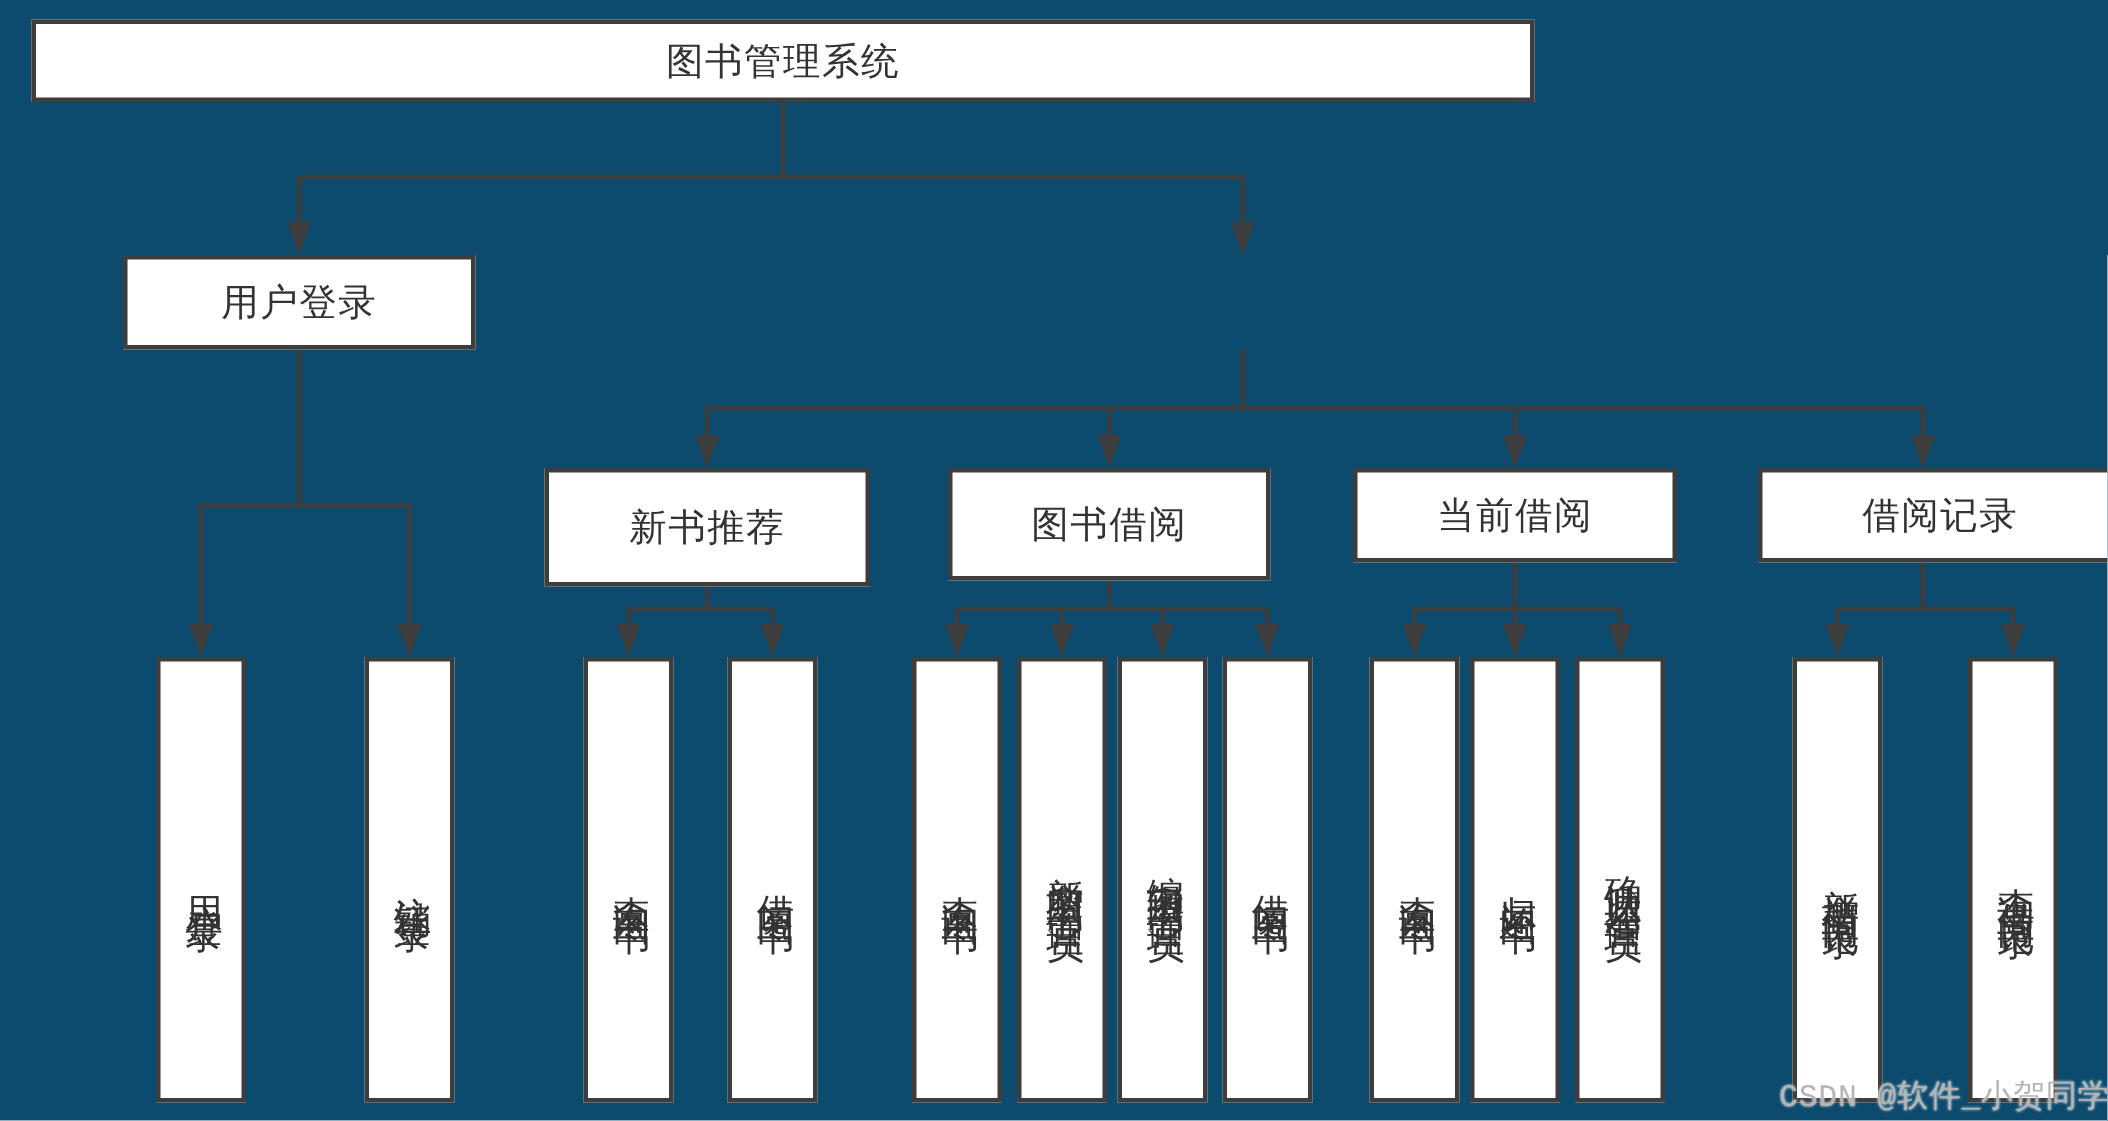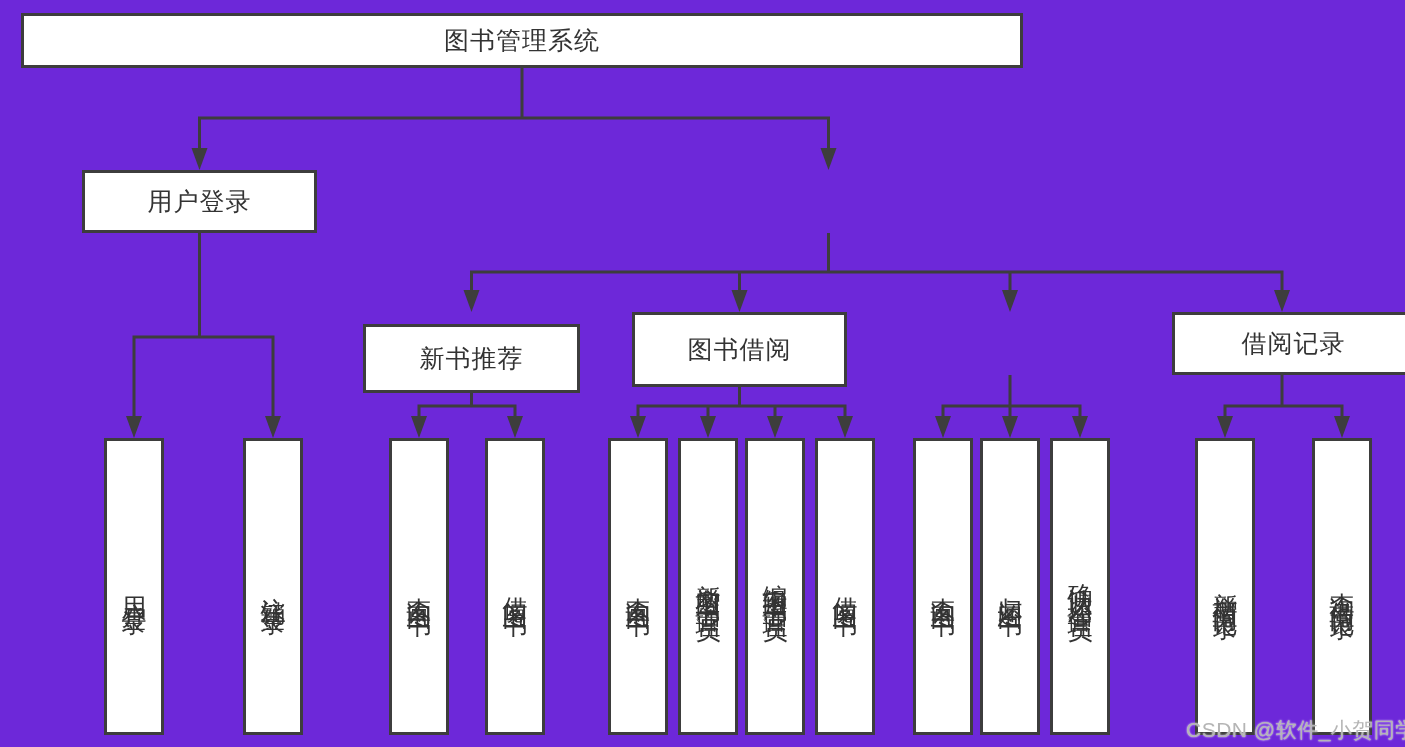--- a/index.html
+++ b/index.html
@@ -1,21 +1,21 @@
 <!DOCTYPE html>
 <html><head>
 <meta charset="utf-8">
 <style>
   html, body { margin: 0; padding: 0; background: #ffffff; }
   #canvas {
     position: relative;
     width: 1405px;
     height: 747px;
-    background: #6d28d9;
-    font-family: Liberation Sans, sans-serif;
+    background: #0c4a6e;
+    font-family: Liberation Mono, monospace;
     overflow: hidden;
   }
   #connectors {
     position: absolute;
     left: 0; top: 0;
     z-index: 1;
   }
   .box {
     position: absolute;
     box-sizing: border-box;
@@ -101,25 +101,28 @@
   </svg>
 
   <div class="box" style="left:21px; top:13px; width:1002px; height:55px">
     <span class="hlabel">图书管理系统</span>
   </div>
 
   <div class="box" style="left:82px; top:170px; width:235px; height:63px">
     <span class="hlabel">用户登录</span>
   </div>
 
-  <div class="box" style="left:363px; top:324px; width:217px; height:69px">
+  <div class="box" style="left:363px; top:312px; width:217px; height:79px">
     <span class="hlabel">新书推荐</span>
   </div>
   <div class="box" style="left:632px; top:312px; width:215px; height:75px">
     <span class="hlabel">图书借阅</span>
+  </div>
+  <div class="box" style="left:902px; top:312px; width:216px; height:63px">
+    <span class="hlabel">当前借阅</span>
   </div>
   <div class="box" style="left:1172px; top:312px; width:243px; height:63px">
     <span class="hlabel">借阅记录</span>
   </div>
 
   <div class="box" style="left:104px; top:438px; width:60px; height:297px">
     <span class="vtext">用户登录</span>
   </div>
   <div class="box" style="left:243px; top:438px; width:60px; height:297px">
     <span class="vtext">注销登录</span>

